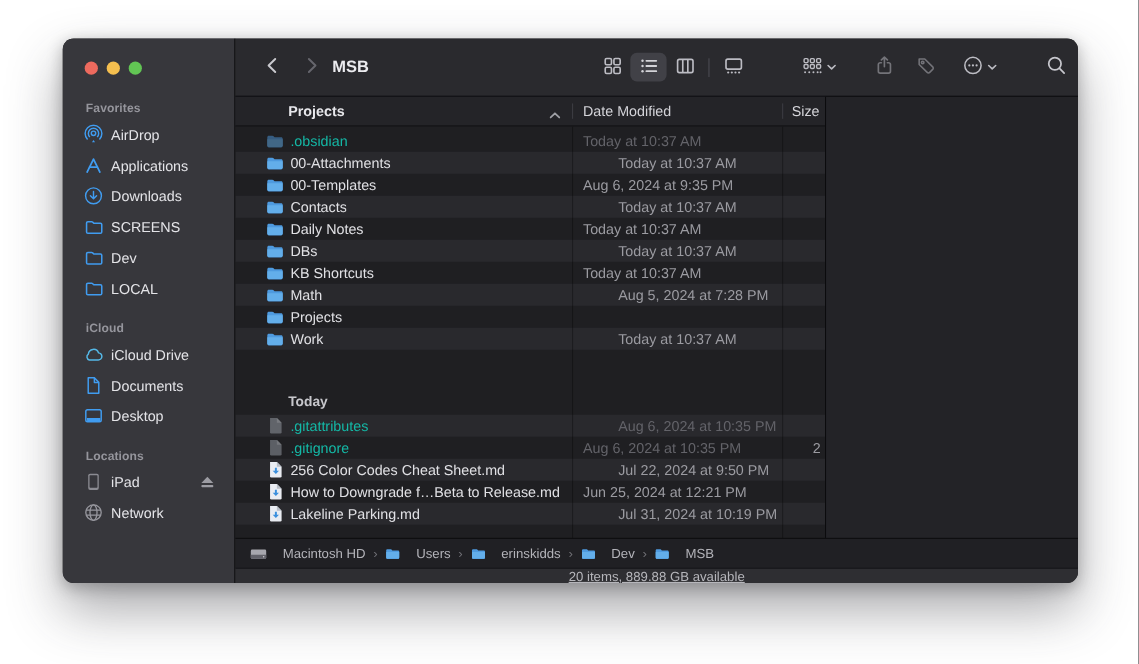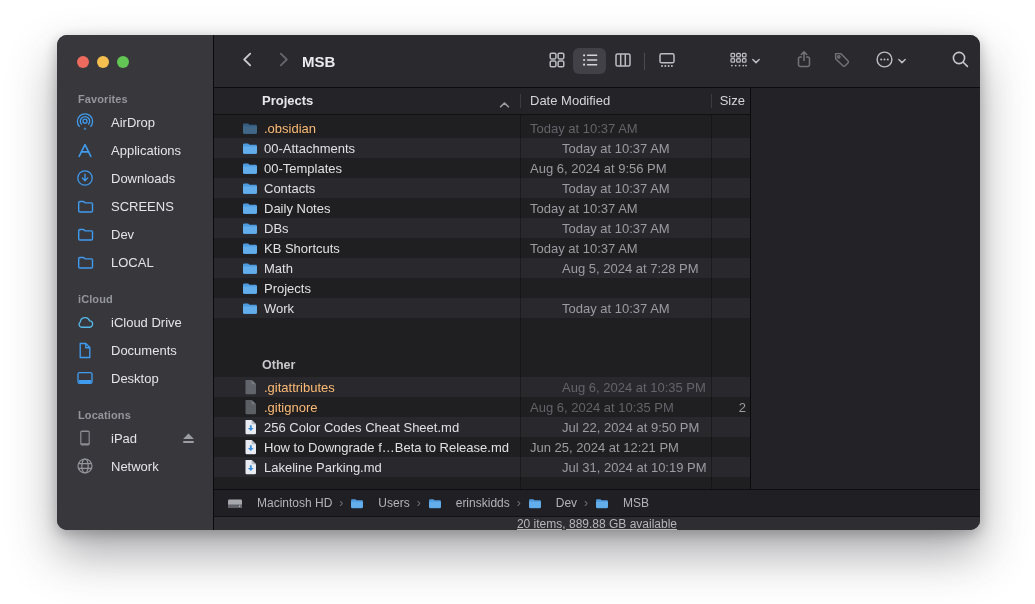--- a/index.html
+++ b/index.html
@@ -19,21 +19,21 @@
   
   .sidebar { width:157px; flex:none; background:#37373c; border-right:1px solid #0a0a0c; display:flex; flex-direction:column; }
   .traffic { display:flex; gap:8px; margin:21px 0 0 20px; height:12px; flex:none; }
   .tl { width:12px; height:12px; border-radius:50%; cursor:pointer; }
   .tl.red{ background:#ed6a5e; } .tl.yellow{ background:#f5bf4f; } .tl.green{ background:#62c554; }
   .side-sections { margin-top:23px; padding:0 10px; overflow:hidden; }
   .side-label { font-size:11px; font-weight:700; color:#95959c; padding-left:11px; height:17px; line-height:17px; margin-top:15px; letter-spacing:.1px; }
   .side-section:first-child .side-label { margin-top:0; }
   .side-item { display:flex; align-items:center; height:28px; border-radius:6px; padding-left:8px; cursor:default; }
   .sicon { width:20px; height:20px; flex:none; display:flex; align-items:center; justify-content:center; }
-  .slabel { margin-left:16px; font-size:13px; color:#e4e4e8; white-space:nowrap; }
+  .slabel { margin-left:6px; font-size:13px; color:#e4e4e8; white-space:nowrap; }
   .trail { margin-left:auto; margin-right:7px; display:flex; }
   
   .content { flex:1; display:flex; flex-direction:column; min-width:0; }
   .toolbar { height:53px; flex:none; background:#2a2a2e; border-bottom:1px solid #0c0c0e; position:relative; }
   .tbtn { position:absolute; top:50%; transform:translateY(-50%); display:flex; align-items:center; justify-content:center; background:none; border:none; padding:0; cursor:pointer; }
   .tbtn.dim { opacity:.5; }
   .win-title { position:absolute; left:88px; top:50%; transform:translateY(-50%); font-size:15px; font-weight:700; color:#ebebef; }
   .view-switcher { position:absolute; left:326px; top:50%; transform:translateY(-50%); display:flex; align-items:center; }
   .vbtn { width:33px; height:26px; border-radius:6px; display:flex; align-items:center; justify-content:center; background:none; border:none; padding:0; cursor:pointer; }
   .vbtn.selected { background:#414147; }
@@ -50,21 +50,21 @@
   .lh-size { position:absolute; right:5px; top:0; line-height:26px; color:#d4d4d9; cursor:pointer; }
   .rows { flex:1; position:relative; padding-top:3px; overflow:hidden; }
   .col-line { position:absolute; top:0; bottom:0; width:1px; background:rgba(0,0,0,.30); z-index:5; pointer-events:none; }
   .row { height:20px; display:flex; align-items:center; font-size:13px; cursor:default; }
   .row.light { background:#29292d;gap:32px; }
   .cell-name { width:306px; flex:none; display:flex; align-items:center; padding-left:28px; overflow:hidden; white-space:nowrap; }
   .ficon { width:16px; height:16px; flex:none; display:flex; align-items:center; justify-content:center; margin-right:6px; }
   .fname { color:#e0e0e4; white-space:nowrap; overflow:hidden; }
   .cell-date { width:191px; flex:none; padding-left:10px; color:#9b9ba1; white-space:nowrap; }
   .cell-size { flex:1; text-align:right; padding-right:4px; color:#9b9ba1; overflow:hidden; }
-  .row.dimmed .fname { color:#fdba74; }
+  .row.dimmed .fname { color:#14b8a6; }
   .row.dimmed .cell-date { color:#636369; }
   .row.dimmed .ficon { opacity:.5; }
   .group-gap { height:37px; }
   .group-label { height:20px; line-height:20px; padding-left:48px; font-size:12.5px; font-weight:600; color:#c7c7cc; }
   .group-pad { height:2px; }
   .right-filler { flex:1; background:#232327; }
   
   .path-bar { height:27px; flex:none; background:#202024; border-top:1px solid #0e0e10; display:flex; align-items:center; padding-left:13px; font-size:12px; color:#b3b3b9; overflow:hidden; }
   .path-item { display:flex; align-items:center; gap:14px; cursor:default; white-space:nowrap; }
   .path-sep { margin:0 7px; color:#707076; font-size:12px; }
@@ -359,21 +359,21 @@
             <div class="row">
               <span class="cell-name">
                 <span class="ficon">
                   <svg width="16" height="13" viewBox="0 0 16 13">
                     <path d="M1 2.9c0-.8.6-1.4 1.4-1.4h3.2c.4 0 .8.16 1.1.45l.9.85h6c.8 0 1.4.6 1.4 1.4v6.4c0 .8-.6 1.4-1.4 1.4H2.4c-.8 0-1.4-.6-1.4-1.4V2.9z" fill="#4e9adf"></path>
                     <path d="M1 4.5h14v5.7c0 .8-.6 1.4-1.4 1.4H2.4c-.8 0-1.4-.6-1.4-1.4V4.5z" fill="#63aeea"></path>
                   </svg>
                 </span>
                 <span class="fname">00-Templates</span>
               </span>
-              <span class="cell-date">Aug 6, 2024 at 9:56 PM</span>
+              <span class="cell-date">Aug 6, 2024 at 9:35 PM</span>
               <span class="cell-size"></span>
             </div>
             <div class="row light">
               <span class="cell-name">
                 <span class="ficon">
                   <svg width="16" height="13" viewBox="0 0 16 13">
                     <path d="M1 2.9c0-.8.6-1.4 1.4-1.4h3.2c.4 0 .8.16 1.1.45l.9.85h6c.8 0 1.4.6 1.4 1.4v6.4c0 .8-.6 1.4-1.4 1.4H2.4c-.8 0-1.4-.6-1.4-1.4V2.9z" fill="#4e9adf"></path>
                     <path d="M1 4.5h14v5.7c0 .8-.6 1.4-1.4 1.4H2.4c-.8 0-1.4-.6-1.4-1.4V4.5z" fill="#63aeea"></path>
                   </svg>
                 </span>
@@ -453,21 +453,21 @@
                     <path d="M1 2.9c0-.8.6-1.4 1.4-1.4h3.2c.4 0 .8.16 1.1.45l.9.85h6c.8 0 1.4.6 1.4 1.4v6.4c0 .8-.6 1.4-1.4 1.4H2.4c-.8 0-1.4-.6-1.4-1.4V2.9z" fill="#4e9adf"></path>
                     <path d="M1 4.5h14v5.7c0 .8-.6 1.4-1.4 1.4H2.4c-.8 0-1.4-.6-1.4-1.4V4.5z" fill="#63aeea"></path>
                   </svg>
                 </span>
                 <span class="fname">Work</span>
               </span>
               <span class="cell-date">Today at 10:37 AM</span>
               <span class="cell-size"></span>
             </div>
             <div class="group-gap"></div>
-            <div class="group-label">Other</div>
+            <div class="group-label">Today</div>
             <div class="group-pad"></div>
             <div class="row light dimmed">
               <span class="cell-name">
                 <span class="ficon">
                   <svg width="13" height="16" viewBox="0 0 13 16">
                     <path d="M1.5 1h6.2L12 5.3V14a1.2 1.2 0 0 1-1.2 1.2H2.7A1.2 1.2 0 0 1 1.5 14z" fill="#9aa0a8"></path>
                     <path d="M7.7 1L12 5.3H7.7z" fill="#c9ced4"></path>
                   </svg>
                 </span>
                 <span class="fname">.gitattributes</span>

